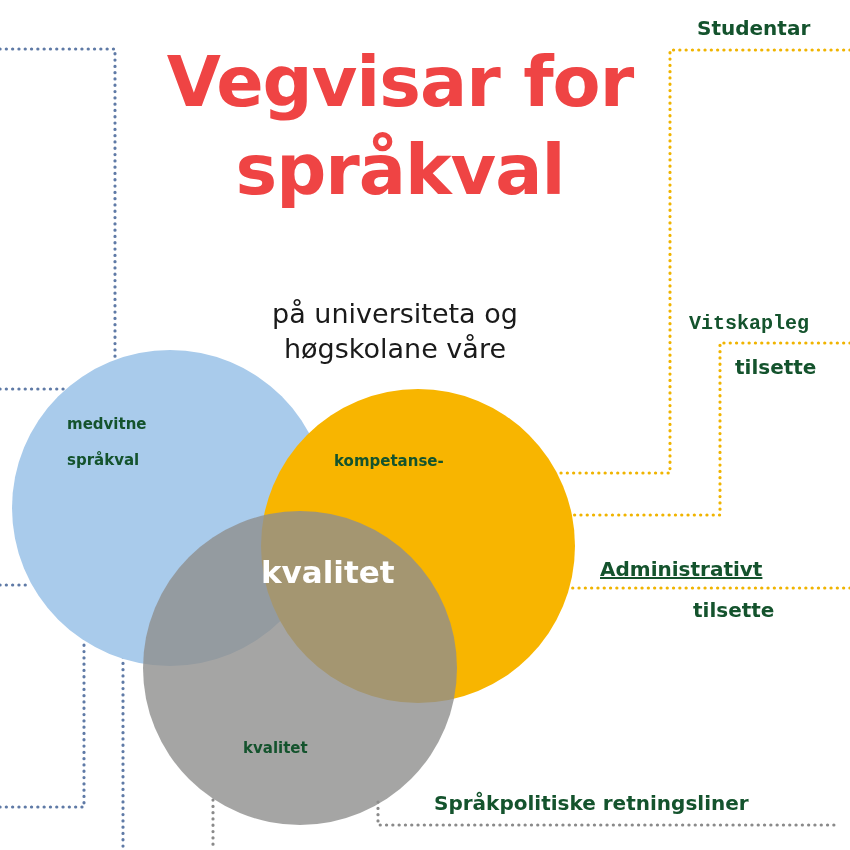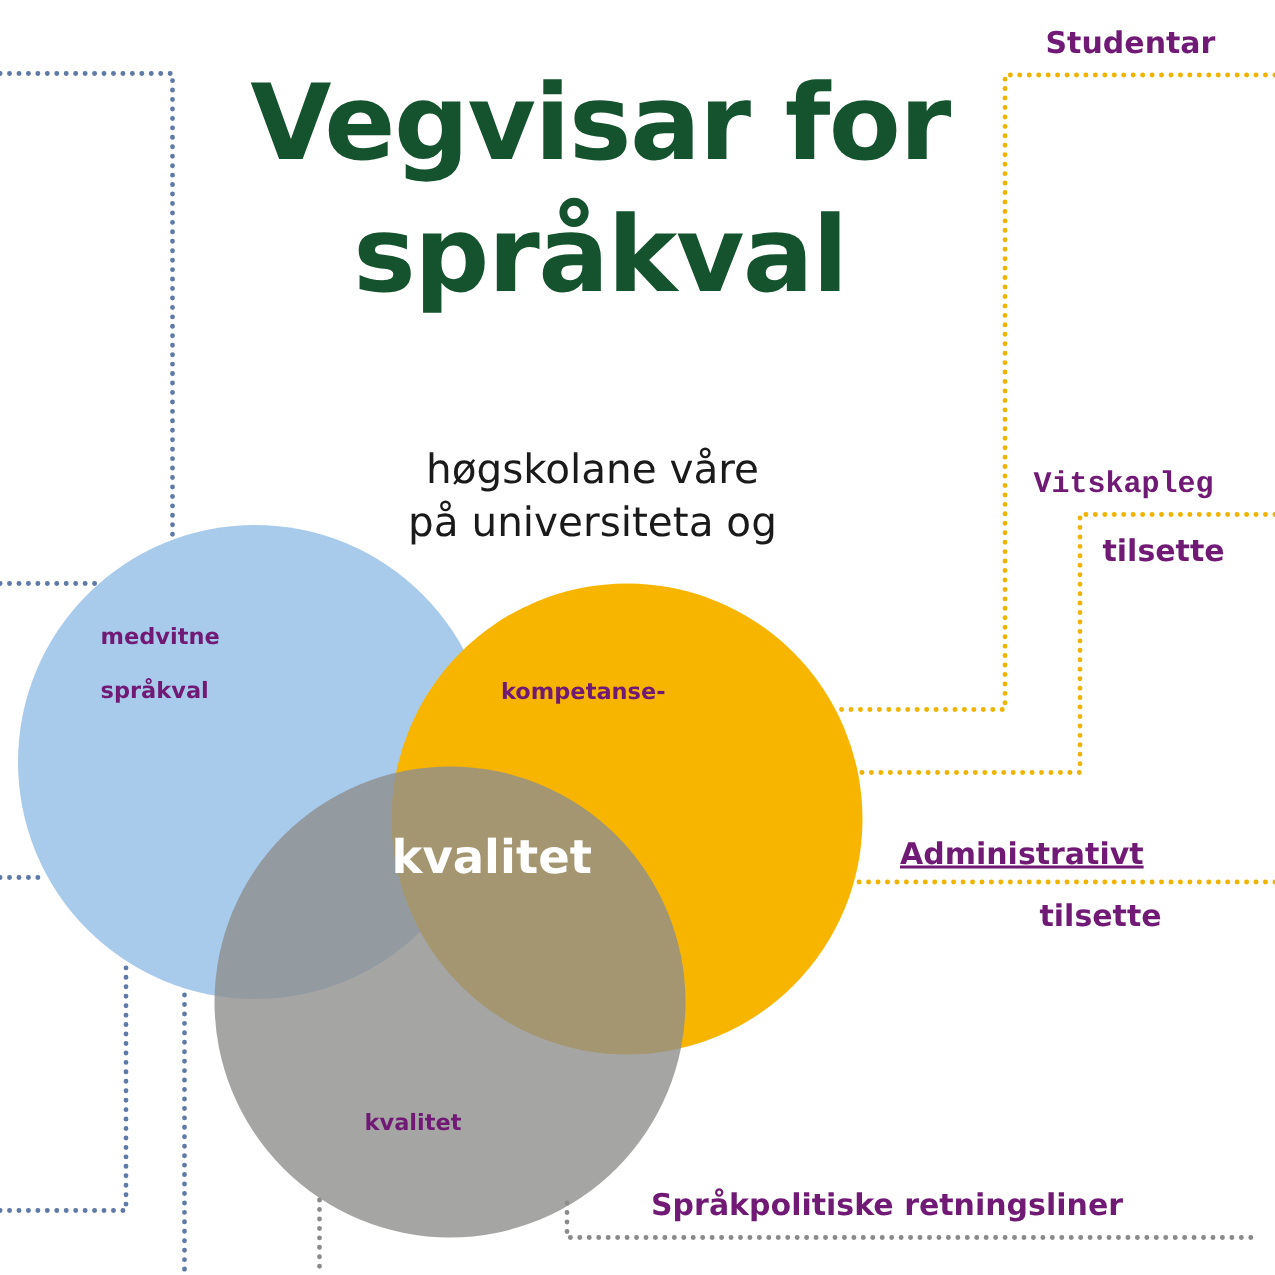--- a/index.html
+++ b/index.html
@@ -2,30 +2,30 @@
 <html><head>
   <meta charset="utf-8">
   <style>
     html, body { margin: 0; padding: 0; background: #ffffff; }
     body { width: 850px; height: 850px; position: relative; overflow: hidden;
            font-family: "Liberation Sans", "DejaVu Sans", sans-serif; }
     .layer { position: absolute; left: 0; top: 0; width: 850px; height: 850px; }
     .title {
       position: absolute; left: 130px; top: 38px; width: 540px;
       text-align: center; font-family: "DejaVu Sans", sans-serif; font-weight: bold;
-      font-size: 70px; line-height: 88px; color: #14532d; letter-spacing: -1px;
+      font-size: 70px; line-height: 88px; color: #ef4444; letter-spacing: -1px;
     }
     .title span { display: block; }
     .subtitle {
       position: absolute; left: 200px; top: 296px; width: 390px;
       text-align: center; font-family: "DejaVu Sans", sans-serif;
       font-size: 27px; line-height: 35px; color: #1a1a1a; font-weight: normal;
     }
     .subtitle span { display: block; }
-    .lbl { position: absolute; font-family: "DejaVu Sans", sans-serif; font-weight: bold; color: #701a75; }
+    .lbl { position: absolute; font-family: "DejaVu Sans", sans-serif; font-weight: bold; color: #14532d; }
     .circle-lbl { font-size: 15px; line-height: 36px; }
     .side-lbl { font-size: 20px; line-height: 24px; }
     .center-lbl { font-size: 31px; color: #ffffff; }
   </style>
 </head>
 <body>
 
 <svg class="layer" width="850" height="850" viewBox="0 0 850 850">
   <g fill="none" stroke-width="3.2" stroke-linecap="round" stroke-dasharray="0.1 6.2">
 
@@ -49,22 +49,22 @@
   <circle cx="418" cy="546" r="157" fill="#f8b500"></circle>
   <circle cx="300" cy="668" r="157" fill="#8e8f8d" fill-opacity="0.8"></circle>
 </svg>
 
 <div class="title">
   <span>Vegvisar for</span>
   <span>språkval</span>
 </div>
 
 <div class="subtitle">
+  <span>på universiteta og</span>
   <span>høgskolane våre</span>
-  <span>på universiteta og</span>
 </div>
 
 <div class="lbl circle-lbl" style="left:67px; top:406px;">
   <div>medvitne</div>
   <div>språkval</div>
 </div>
 
 <div class="lbl circle-lbl" style="left:334px; top:443px;">
   <div>kompetanse-</div>
 </div>

